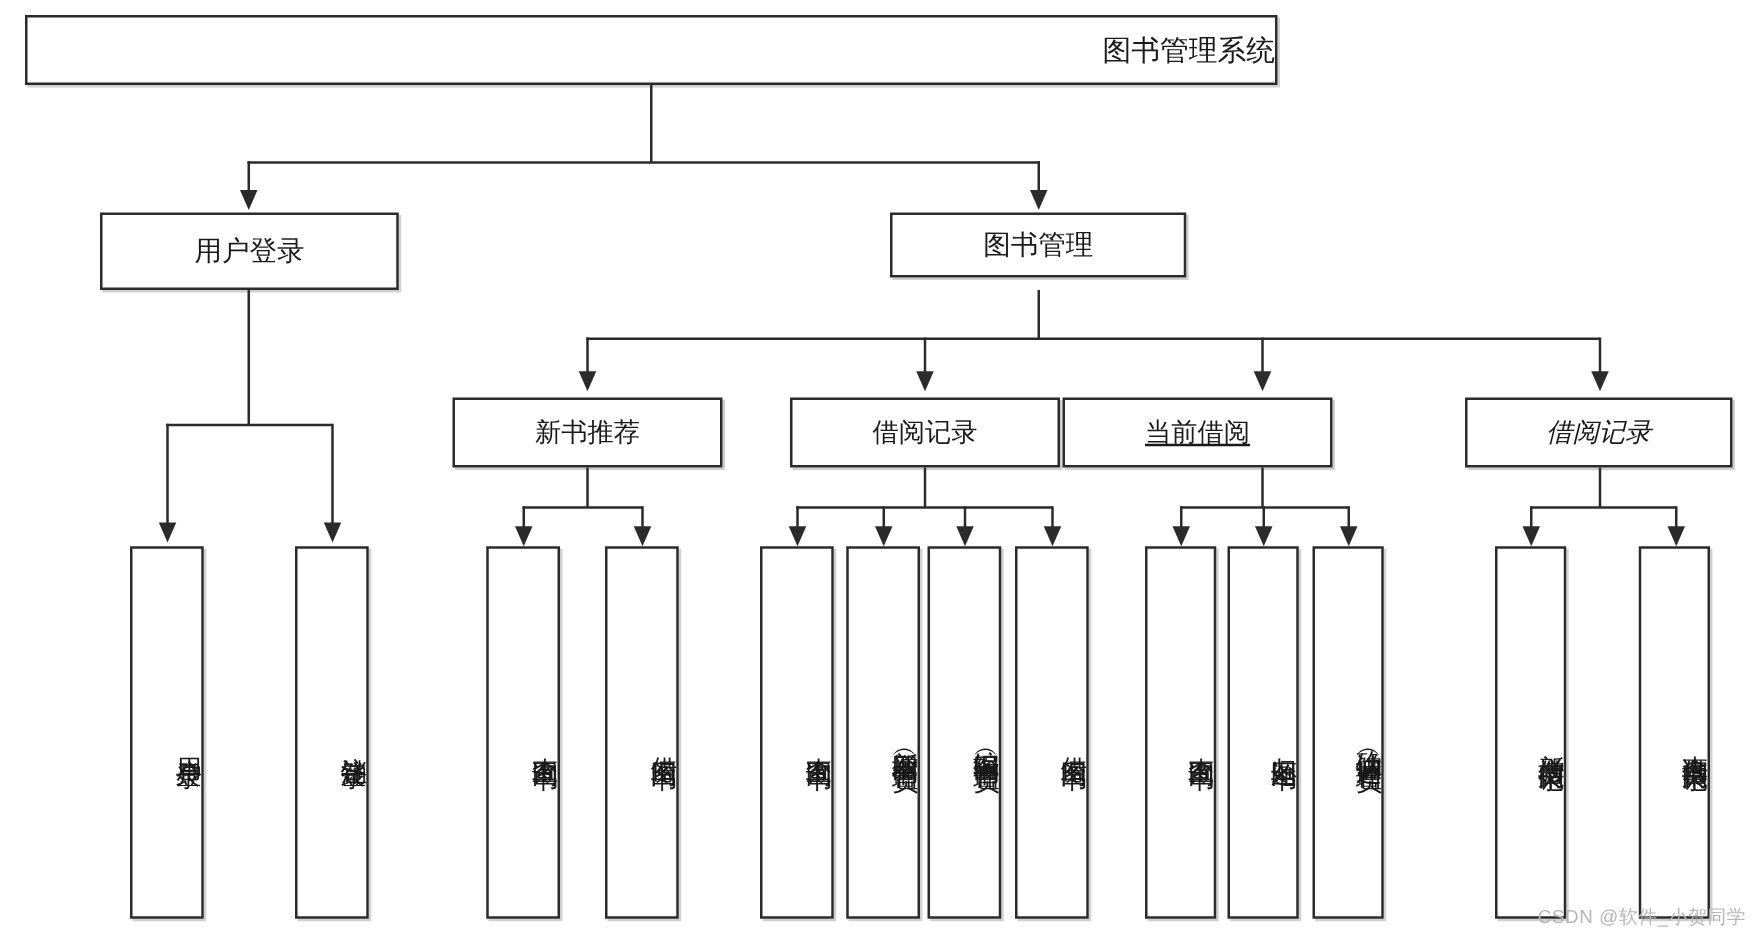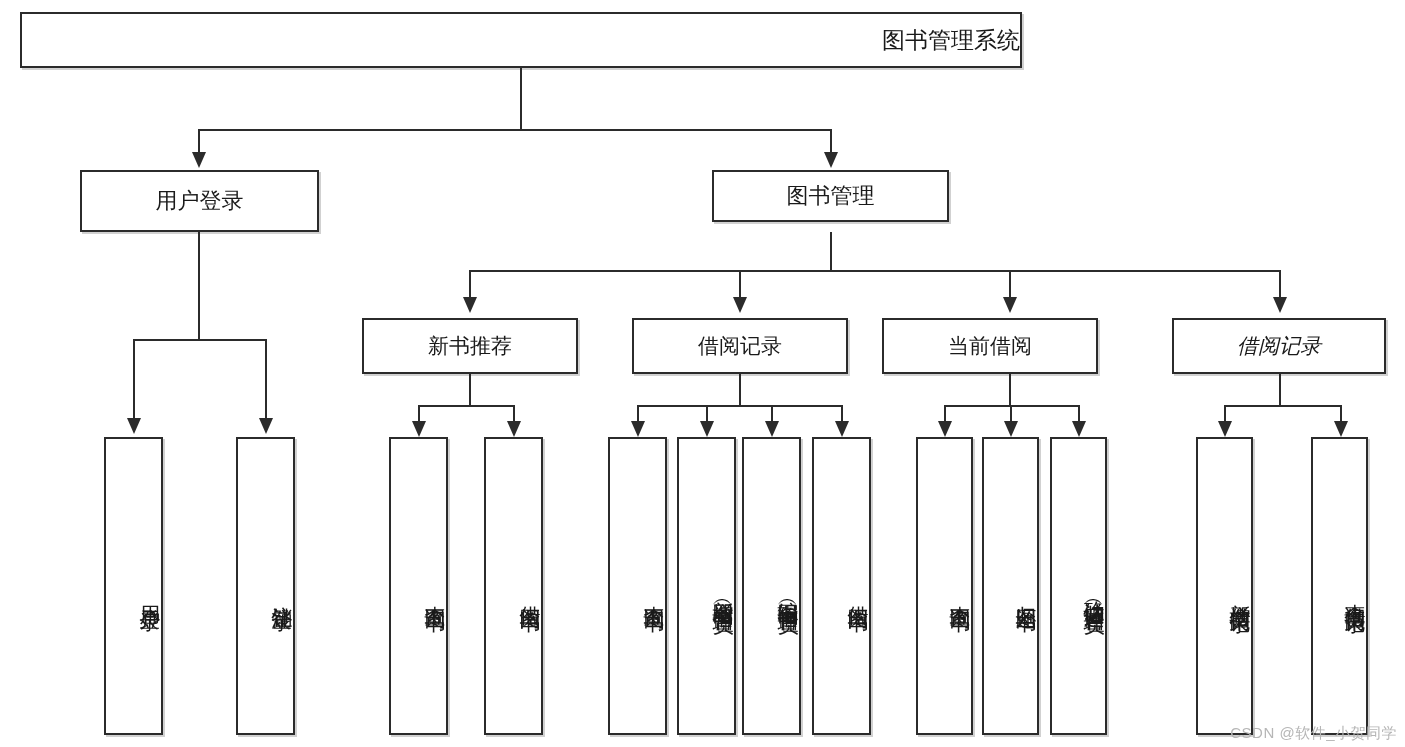--- a/index.html
+++ b/index.html
@@ -123,21 +123,21 @@
   <div class="arrow" style="left:1003px; top:297px;"></div>
   <div class="vline" style="left:1279px; top:270px; width:2px; height:28px;"></div>
   <div class="arrow" style="left:1273px; top:297px;"></div>
 
   <div class="node lvl3" style="left:362px; top:318px; width:216px; height:56px;">
     <span class="label">新书推荐</span>
   </div>
   <div class="node lvl3" style="left:632px; top:318px; width:216px; height:56px;">
     <span class="label">借阅记录</span>
   </div>
-  <div class="node lvl3" style="left:882px; top:318px; width:216px; height:56px;">
+  <div class="node lvl3" style="left:850px; top:318px; width:216px; height:56px;text-decoration:underline;">
     <span class="label">当前借阅</span>
   </div>
   <div class="node lvl3" style="left:1172px; top:318px; width:214px; height:56px;font-style:italic;">
     <span class="label">借阅记录</span>
   </div>
 
   <div class="vline" style="left:469px; top:374px; width:2px; height:32px;"></div>
   <div class="hline" style="left:418px; top:405px; width:96px; height:2px;"></div>
   <div class="vline" style="left:418px; top:405px; width:2px; height:18px;"></div>
   <div class="arrow" style="left:412px; top:421px;"></div>

